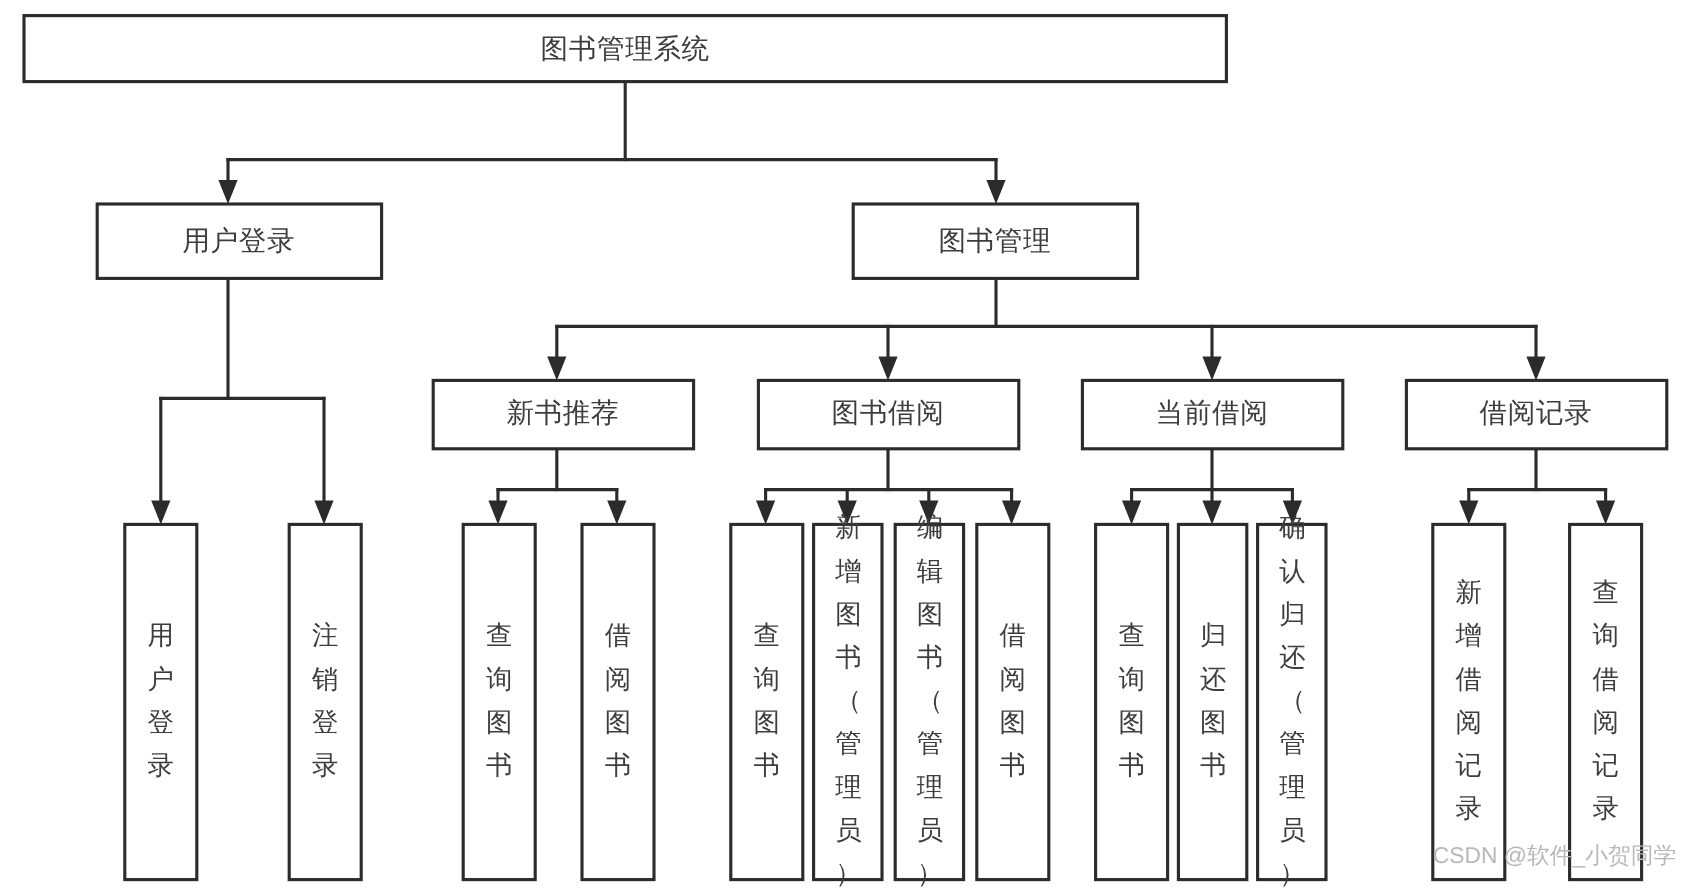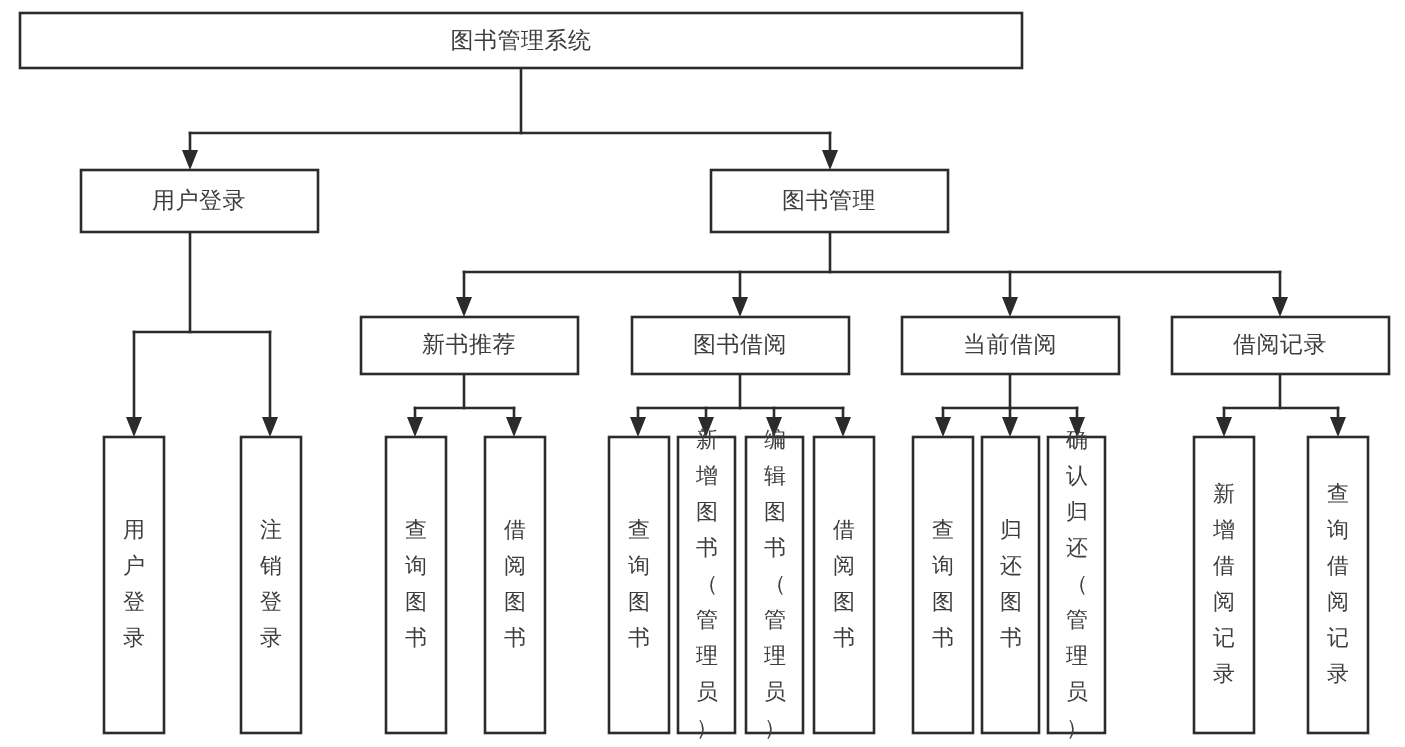--- a/index.html
+++ b/index.html
@@ -234,13 +234,14 @@
       </g>
 
       <g>
         <rect class="node-rect" x="1308" y="437" width="60" height="296"></rect>
         <text class="node-label vertical" x="1338"><tspan x="1338" y="495">查</tspan><tspan x="1338" y="531">询</tspan><tspan x="1338" y="567">借</tspan><tspan x="1338" y="603">阅</tspan><tspan x="1338" y="639">记</tspan><tspan x="1338" y="675">录</tspan></text>
       </g>
 
     </g>
   </svg>
 
+  <div class="watermark">CSDN @软件_小贺同学</div>
 </div>
 
 </body></html>

